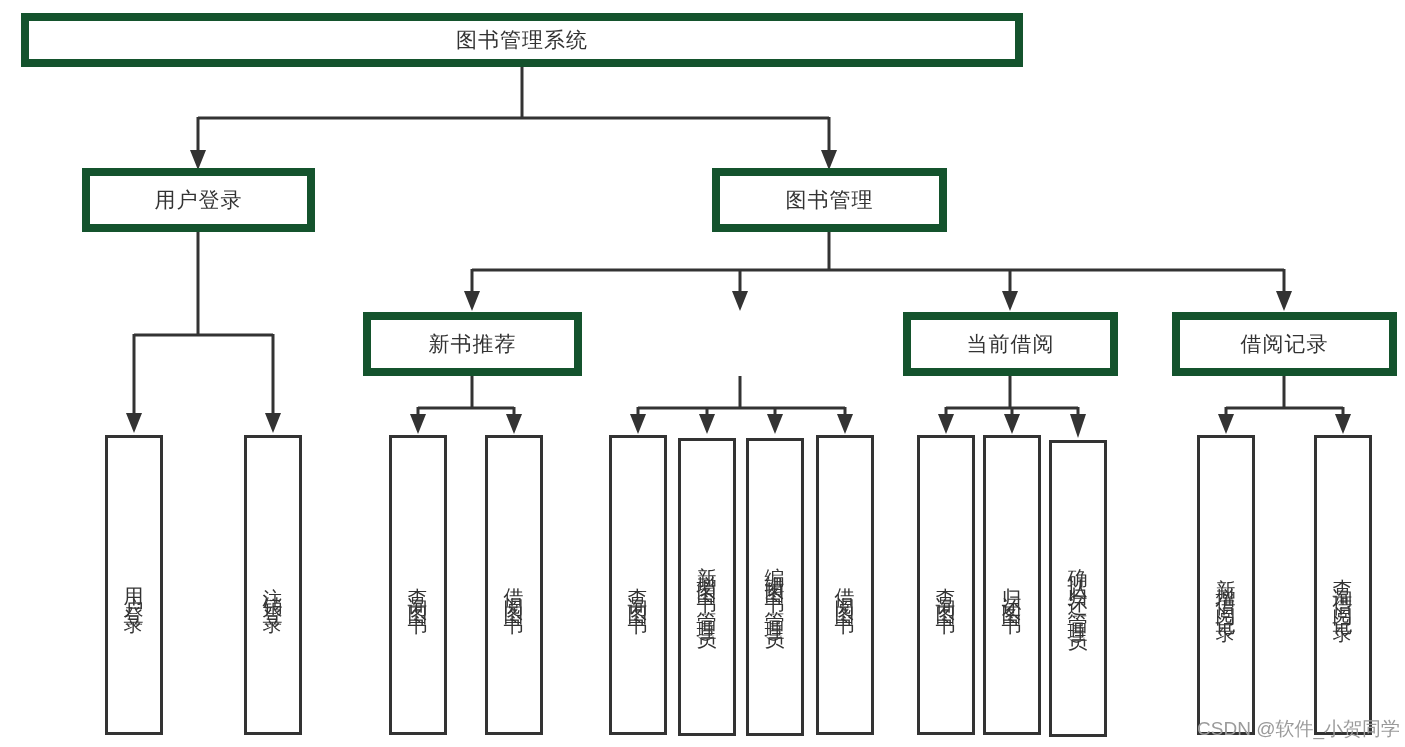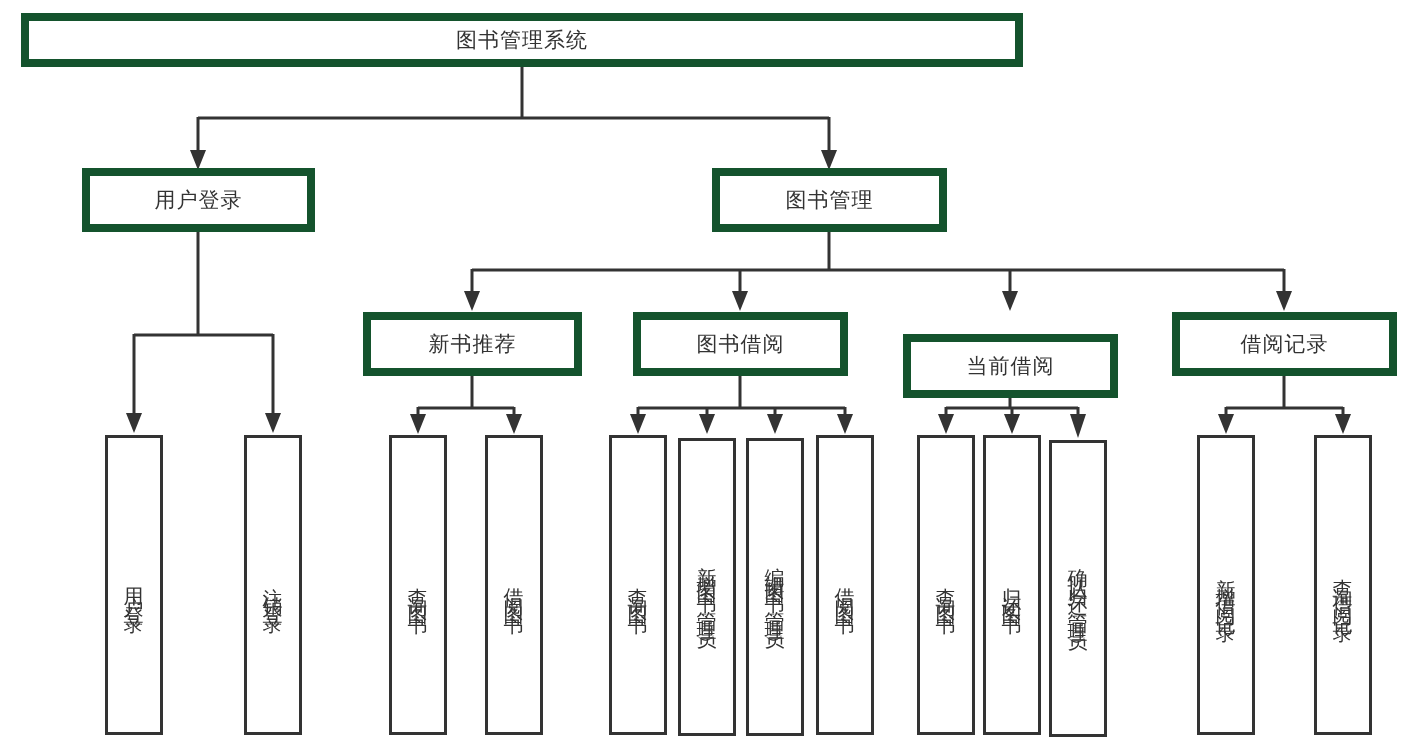--- a/index.html
+++ b/index.html
@@ -132,22 +132,21 @@
     <line x1="1343" y1="407" x2="1343" y2="416"></line>
     <polygon points="1335,414 1351,414 1343,434" stroke="none"></polygon>
   </svg>
 
   <div class="node" style="left:21px; top:13px; width:1002px; height:54px;">图书管理系统</div>
 
   <div class="node" style="left:82px; top:168px; width:233px; height:64px;">用户登录</div>
   <div class="node" style="left:363px; top:312px; width:219px; height:64px;">新书推荐</div>
 
   <div class="node" style="left:712px; top:168px; width:235px; height:64px;">图书管理</div>
-  <div class="node" style="left:633px; top:312px; width:215px; height:64px;">图书借阅</div>
-  <div class="node" style="left:903px; top:312px; width:215px; height:64px;margin-top:22px;">当前借阅</div>
+  <div class="node" style="left:903px; top:312px; width:215px; height:64px;">当前借阅</div>
   <div class="node" style="left:1172px; top:312px; width:225px; height:64px;text-align:right;">借阅记录</div>
 
   <div class="vnode" style="left:105px; top:435px; width:58px; height:300px;">
     <span class="vtext">用户登录</span>
   </div>
   <div class="vnode" style="left:244px; top:435px; width:58px; height:300px;">
     <span class="vtext">注销登录</span>
   </div>
 
   <div class="vnode" style="left:389px; top:435px; width:58px; height:300px;">
@@ -180,14 +179,15 @@
     <span class="vtext">确认归还（管理员）</span>
   </div>
 
   <div class="vnode" style="left:1197px; top:435px; width:58px; height:300px;">
     <span class="vtext">新增借阅记录</span>
   </div>
   <div class="vnode" style="left:1314px; top:435px; width:58px; height:300px;">
     <span class="vtext">查询借阅记录</span>
   </div>
 
+  <div class="watermark">CSDN @软件_小贺同学</div>
 
 </div>
 
 </body></html>

